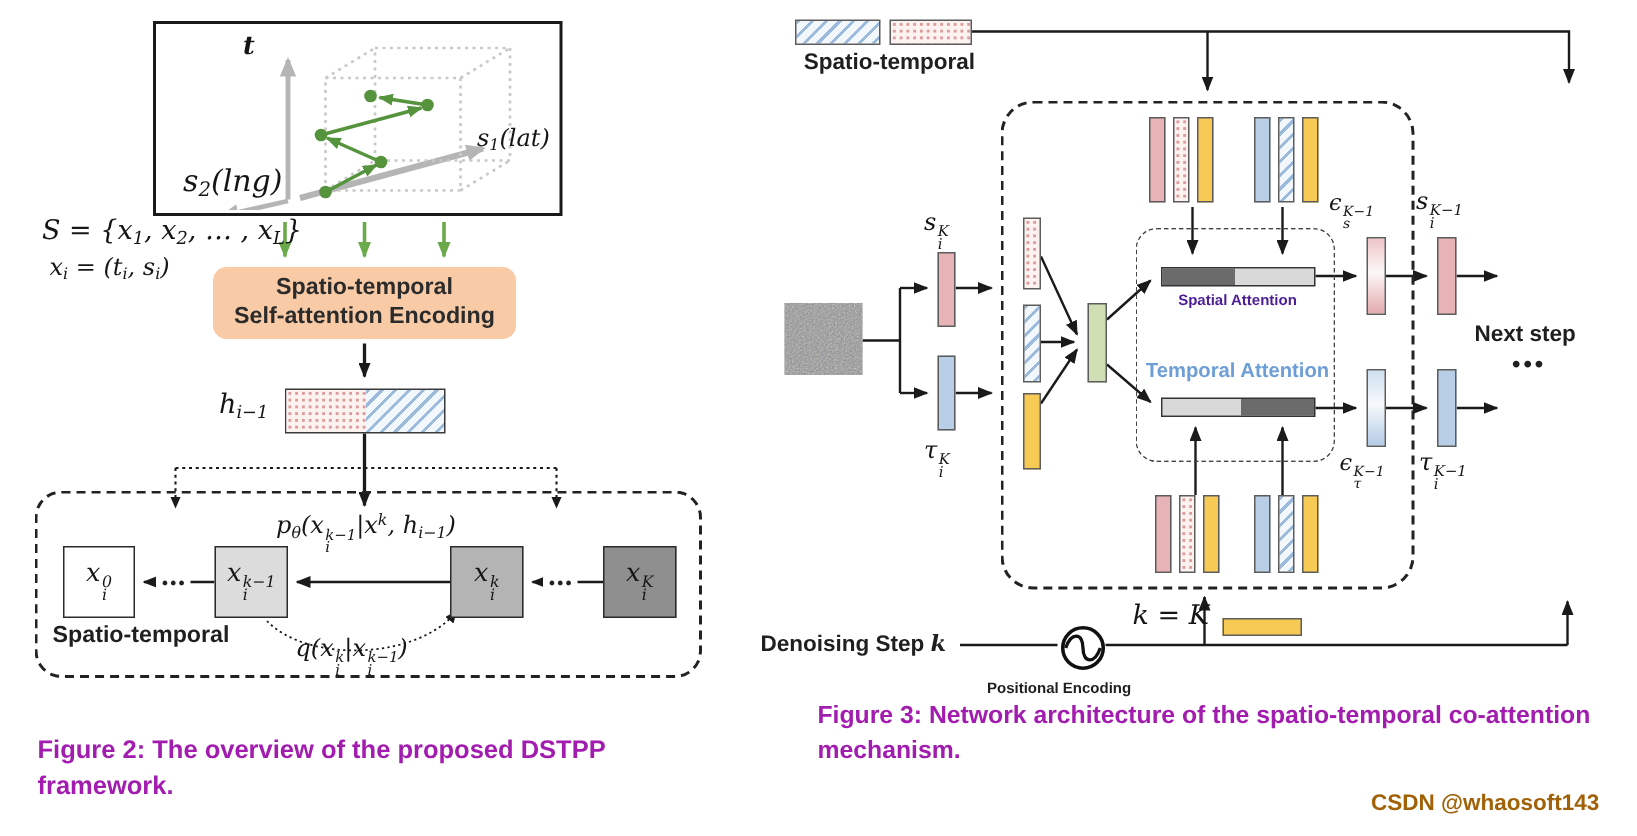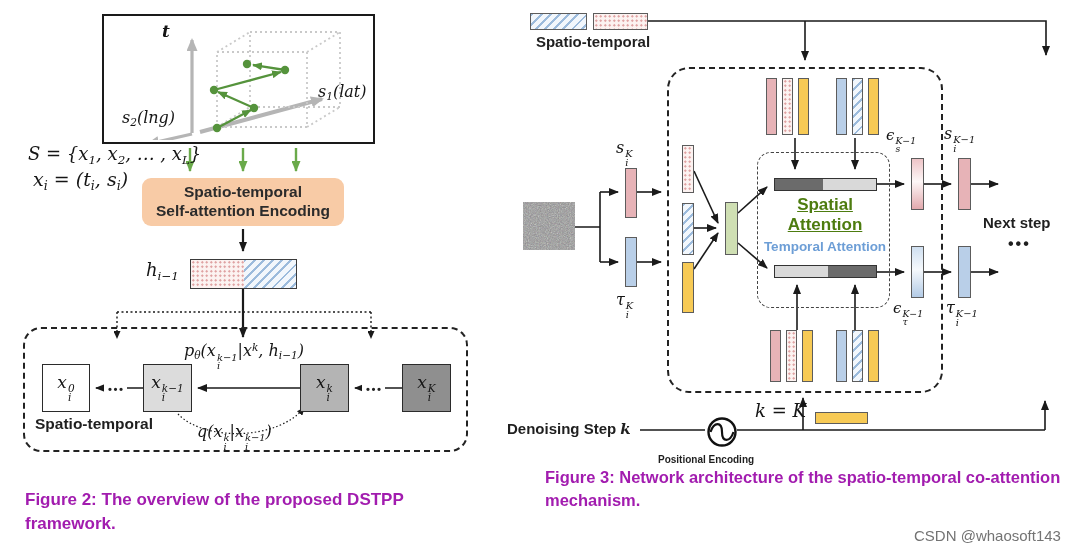--- a/index.html
+++ b/index.html
@@ -130,25 +130,25 @@
         <g fill="#55933c">
           <circle cx="113" cy="112" r="4.2"></circle>
             <circle cx="150" cy="92" r="4.2"></circle>
           <circle cx="110" cy="74" r="4.2"></circle>
             <circle cx="181" cy="54" r="4.2"></circle>
           <circle cx="143" cy="48" r="4.2"></circle>
         </g>
       </svg>
       <div class="math" style="left:58px;top:7px;font-size:17px;font-weight:bold;"><span>t</span></div>
       <div class="math" style="left:214px;top:68px;font-size:16px;"><span>s</span><span class="msub">1</span><span>(lat)</span></div>
-      <div class="math" style="left:18px;top:94px;font-size:16px;"><span>s</span><span class="msub">2</span><span>(lng)</span></div>
+      <div class="math" style="left:18px;top:94px;font-size:20px;"><span>s</span><span class="msub">2</span><span>(lng)</span></div>
     </div>
 
     <div class="math" style="left:28px;top:145px;font-size:18px;"><span>S = {x</span><span class="msub">1</span><span>, x</span><span class="msub">2</span><span>, … , x</span><span class="msub">L</span><span>}</span></div>
-    <div class="math" style="left:33px;top:170px;font-size:19px;"><span>x</span><span class="msub">i</span><span> = (t</span><span class="msub">i</span><span>, s</span><span class="msub">i</span><span>)</span></div>
+    <div class="math" style="left:33px;top:170px;font-size:16px;"><span>x</span><span class="msub">i</span><span> = (t</span><span class="msub">i</span><span>, s</span><span class="msub">i</span><span>)</span></div>
 
     <div class="abs ctr" style="left:142px;top:178px;width:202px;height:48px;background:#f8cba6;border-radius:9px;
                 display:flex;flex-direction:column;justify-content:center;">
       <div class="lbl" style="position:static;font-size:15.5px;color:#2b2b2b;">Spatio-temporal</div>
       <div class="lbl" style="position:static;font-size:15.5px;color:#2b2b2b;">Self-attention Encoding</div>
     </div>
 
     <div class="math" style="left:146px;top:261px;font-size:18px;"><span>h</span><span class="msub">i−1</span></div>
     <div class="abs" style="left:190px;top:259px;width:107px;height:30px;border:1.8px solid #3a3a3a;box-sizing:border-box;">
       <div class="p-pinkdots" style="position:absolute;left:0;top:0;bottom:0;width:50%;border-right:1.4px solid #3a3a3a;"></div>
@@ -224,21 +224,21 @@
     <div class="bar p-yellow" style="left:378px;top:78px;width:11px;height:57px;"></div>
 
     <div class="bar p-pink" style="left:280px;top:330px;width:11px;height:52px;"></div>
     <div class="bar p-pinkdots" style="left:296px;top:330px;width:11px;height:52px;"></div>
     <div class="bar p-yellow" style="left:312px;top:330px;width:11px;height:52px;"></div>
     <div class="bar p-blue" style="left:346px;top:330px;width:11px;height:52px;"></div>
     <div class="bar p-bluestripes" style="left:362px;top:330px;width:11px;height:52px;"></div>
     <div class="bar p-yellow" style="left:378px;top:330px;width:11px;height:52px;"></div>
 
     <div class="attnbar spatial" style="left:284px;top:178px;"></div>
-    <div class="lbl ctr" style="left:270px;top:195px;width:130px;font-size:17px;color:#4d7c0f;text-decoration:underline;">Spatial Attention</div>
+    <div class="lbl ctr" style="left:270px;top:195px;width:130px;font-size:10px;color:#4c1d95;">Spatial Attention</div>
     <div class="lbl ctr" style="left:265px;top:239px;width:140px;font-size:13.5px;color:#6d9ed6;">Temporal Attention</div>
     <div class="attnbar temporal" style="left:284px;top:265px;"></div>
 
     <div class="abs" style="left:33px;top:202px;width:52px;height:48px;background:#929292;">
       <svg width="52" height="48">
         <filter id="nf">
             <feTurbulence type="fractalNoise" baseFrequency="0.9" numOctaves="2" stitchTiles="stitch"></feTurbulence>
         <feColorMatrix type="saturate" values="0.25"></feColorMatrix>
           </filter>
         <rect width="52" height="48" filter="url(#nf)" opacity="0.9"></rect>
@@ -290,16 +290,16 @@
     </div>
     <svg class="abs" width="34" height="34" viewBox="0 0 34 34" style="left:215px;top:415px">
       <circle cx="17" cy="17" r="13.5" fill="#fff" stroke="#111" stroke-width="2.4"></circle>
       <path d="M5.5,17 C9,6.5 17,6.5 17,17 C17,27.5 25,27.5 28.5,17" fill="none" stroke="#111" stroke-width="2.2"></path>
     </svg>
     <div class="math" style="left:265px;top:402px;font-size:18px;font-weight:normal;"><span>k = K</span></div>
     <div class="bar p-yellow" style="left:325px;top:412px;width:53px;height:12px;"></div>
     <div class="lbl" style="left:168px;top:454px;font-size:10px;">Positional Encoding</div>
 
     <div class="caption" style="left:55px;top:466px;width:540px;font-size:16.5px;">Figure 3: Network architecture of the spatio-temporal co-attention mechanism.</div>
-    <div class="abs" style="left:424px;top:527px;font-size:15px;color:#737373;">CSDN @whaosoft143</div>
+    <div class="abs" style="left:424px;top:527px;font-size:15px;color:#a16207;font-weight:bold;">CSDN @whaosoft143</div>
   </div>
 
 </div>
 
 </body></html>

